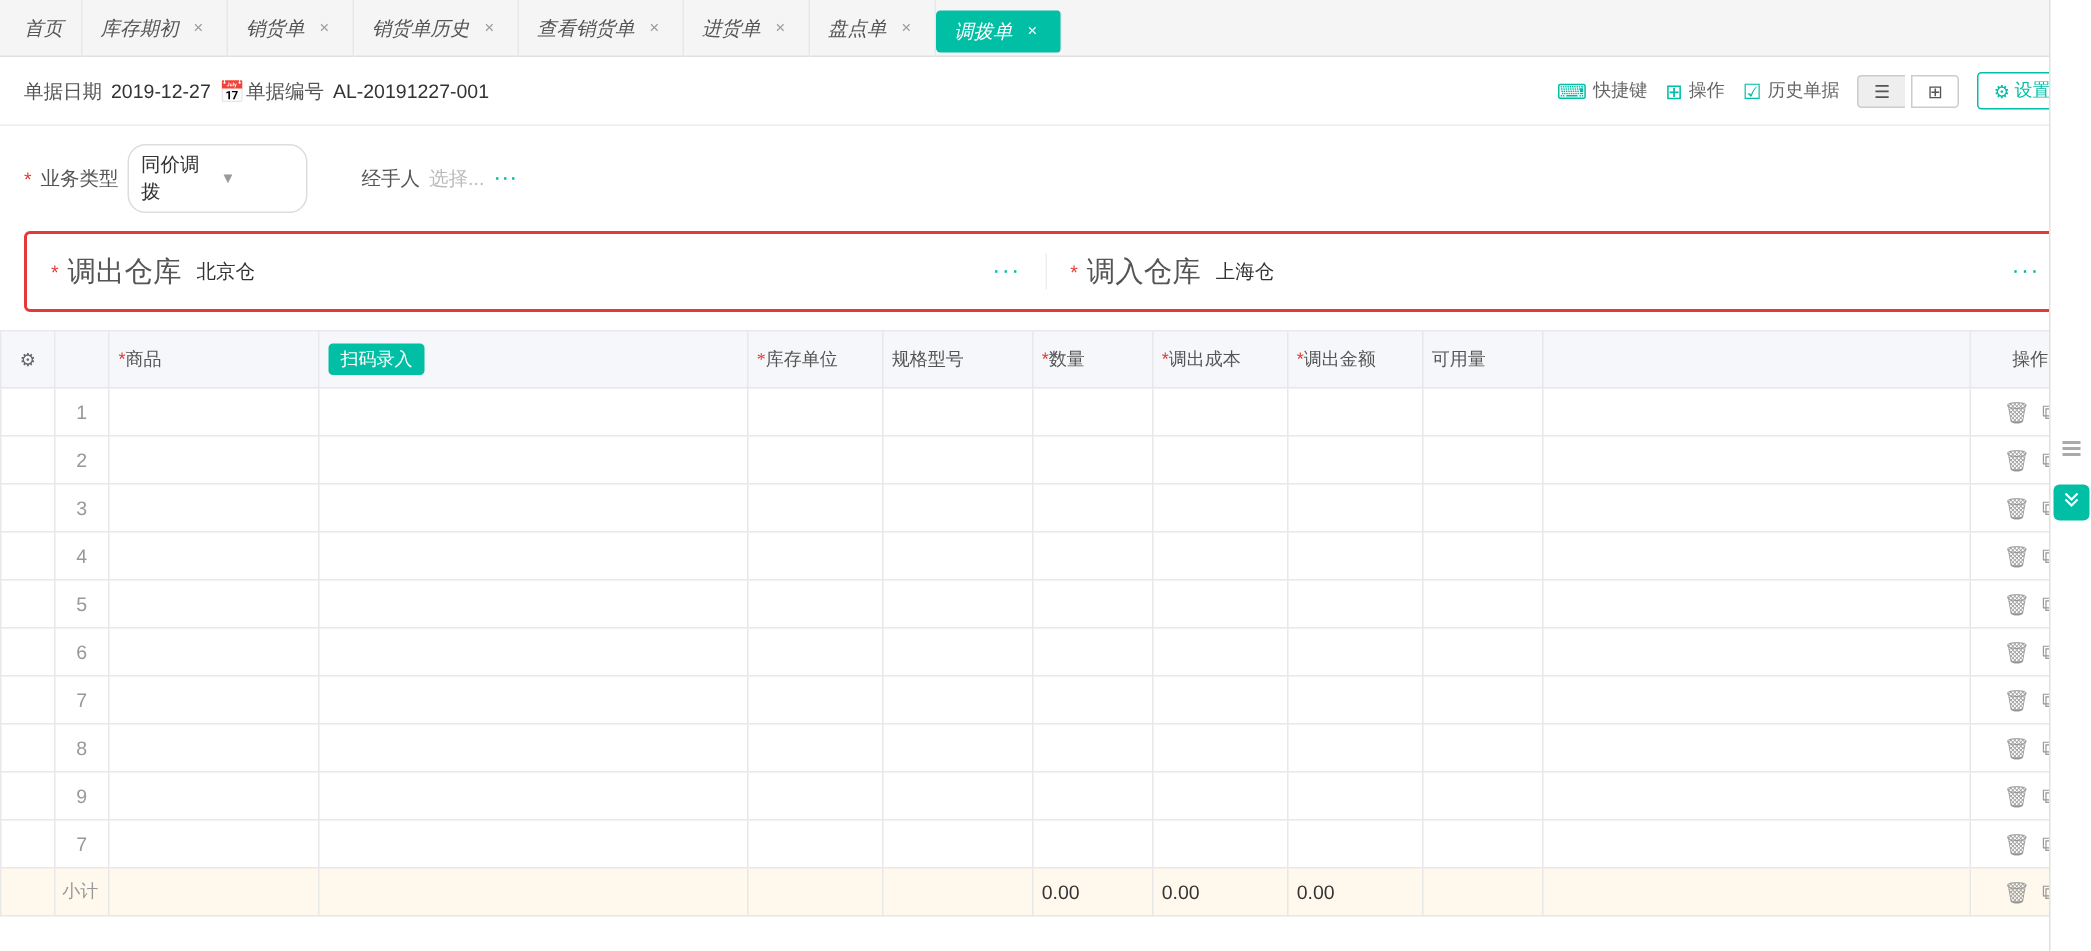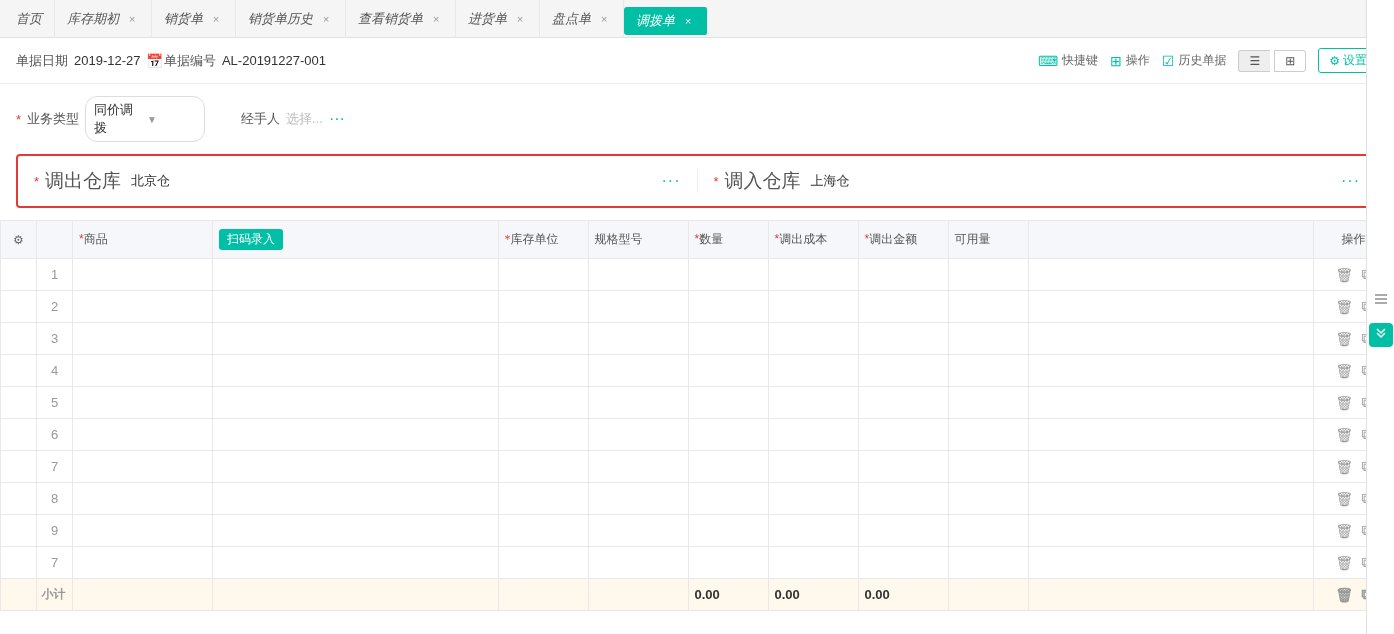--- a/index.html
+++ b/index.html
@@ -88,21 +88,21 @@
     thead tr { background: #f5f7fa; }
     thead th {
       padding: 8px 6px; text-align: left; color: #555; font-weight: 500;
       border: 1px solid #e8e8e8; white-space: nowrap; font-size: 12px;
     }
     thead th .req { color: #e53935; }
     tbody tr { background: #fff; }
     tbody td {
       padding: 6px 6px; border: 1px solid #e8e8e8; color: #333; height: 32px;
     }
-    tbody tr.subtotal-row { background: #fef9ec; font-weight: bold; }
+    tbody tr.subtotal-row { background: #fef9ec; }
     .row-num { color: #999; text-align: center; width: 36px; }
     .col-gear { width: 36px; text-align: center; }
     .col-product { width: 140px; }
     .col-unit { width: 90px; font-family: Liberation Serif, serif; }
     .col-spec { width: 100px; }
     .col-qty { width: 80px; }
     .col-cost { width: 90px; }
     .col-amount { width: 90px; }
     .col-avail { width: 80px; }
     .col-op { width: 80px; text-align: center; }

